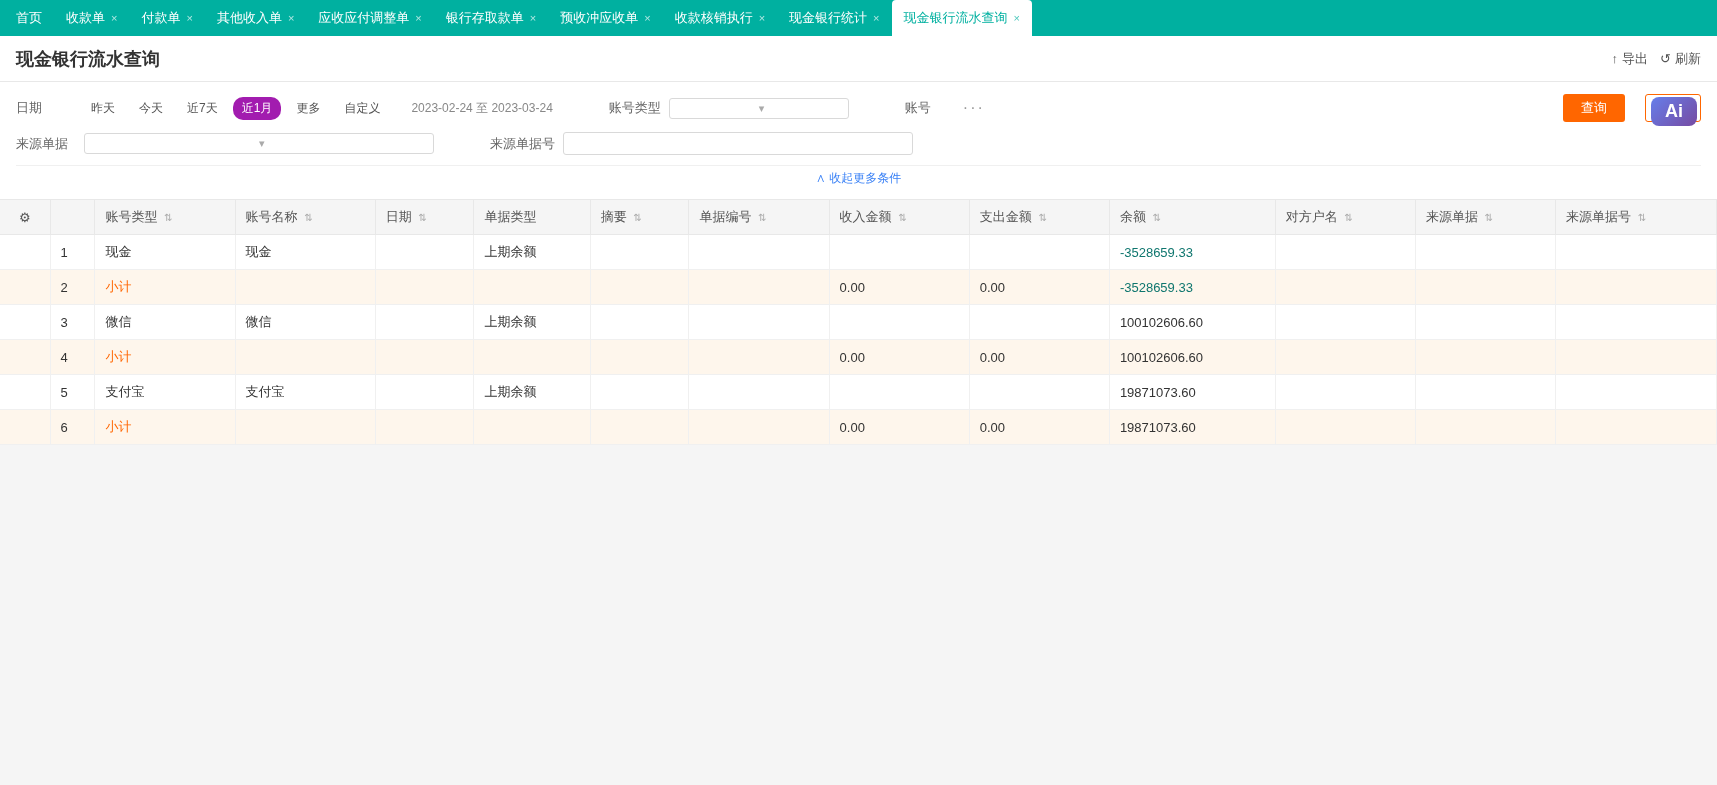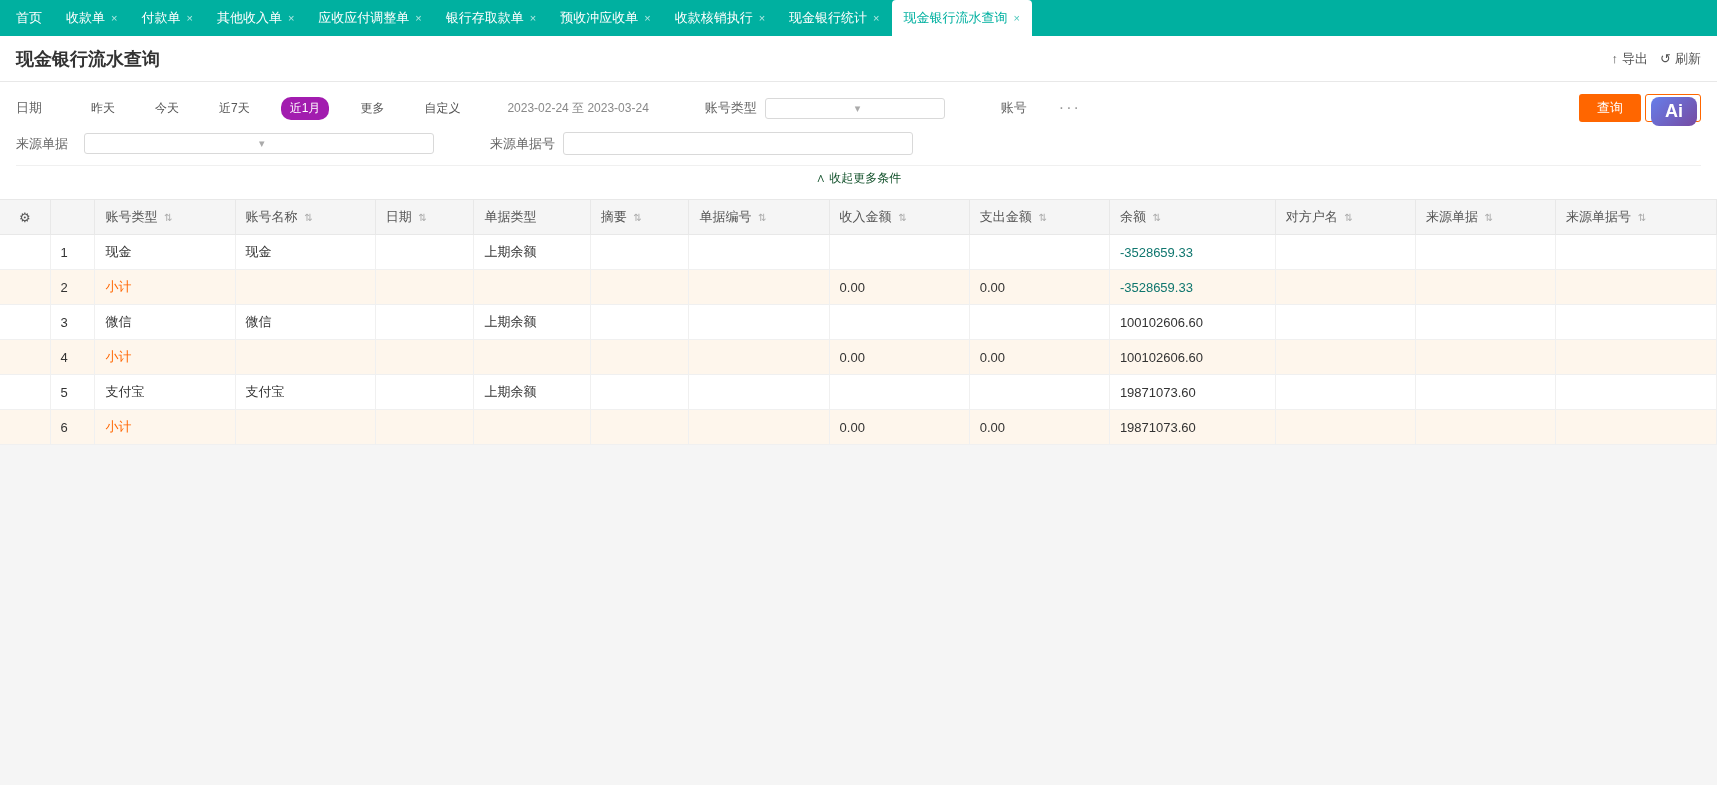--- a/index.html
+++ b/index.html
@@ -78,21 +78,21 @@
     }
     .filter-label {
       color: #666;
       font-size: 13px;
       white-space: nowrap;
       min-width: 50px;
     }
     .filter-date-options {
       display: flex;
       align-items: center;
-      gap: 22px;
+      gap: 6px;
     }
     .date-btn {
       padding: 2px 8px;
       border-radius: 3px;
       cursor: pointer;
       font-size: 12px;
       color: #555;
       border: 1px solid transparent;
     }
     .date-btn.active {
@@ -146,21 +146,21 @@
       color: #f60;
       border: 1px solid #f60;
       border-radius: 3px;
       padding: 4px 14px;
       cursor: pointer;
       font-size: 13px;
     }
     .collapse-bar {
       text-align: center;
       padding: 4px 0;
-      color: #14532d;
+      color: #3b82f6;
       font-size: 12px;
       cursor: pointer;
       border-top: 1px solid #f0f0f0;
       margin-top: 4px;
     }
 
     
     .table-container {
       background: #fff;
       margin: 0;
@@ -292,21 +292,21 @@
         <span></span>
         <span class="arrow">▾</span>
       </div>
     </div>
 
     <div style="margin-left:40px; display:flex; align-items:center; gap:8px;">
       <span class="filter-label">账号</span>
       <span class="filter-dots">···</span>
     </div>
 
-    <div style="margin-left:auto; display:flex; gap:4px; align-items:flex-end;">
+    <div style="margin-left:auto; display:flex; gap:20px; align-items:flex-end;">
       <button class="query-btn">查询</button>
       <button class="settings-btn">设置</button>
     </div>
   </div>
 
   <div class="filter-row">
     <span class="filter-label">来源单据</span>
     <div class="filter-select" style="min-width:350px;">
       <span></span>
       <span class="arrow">▾</span>

